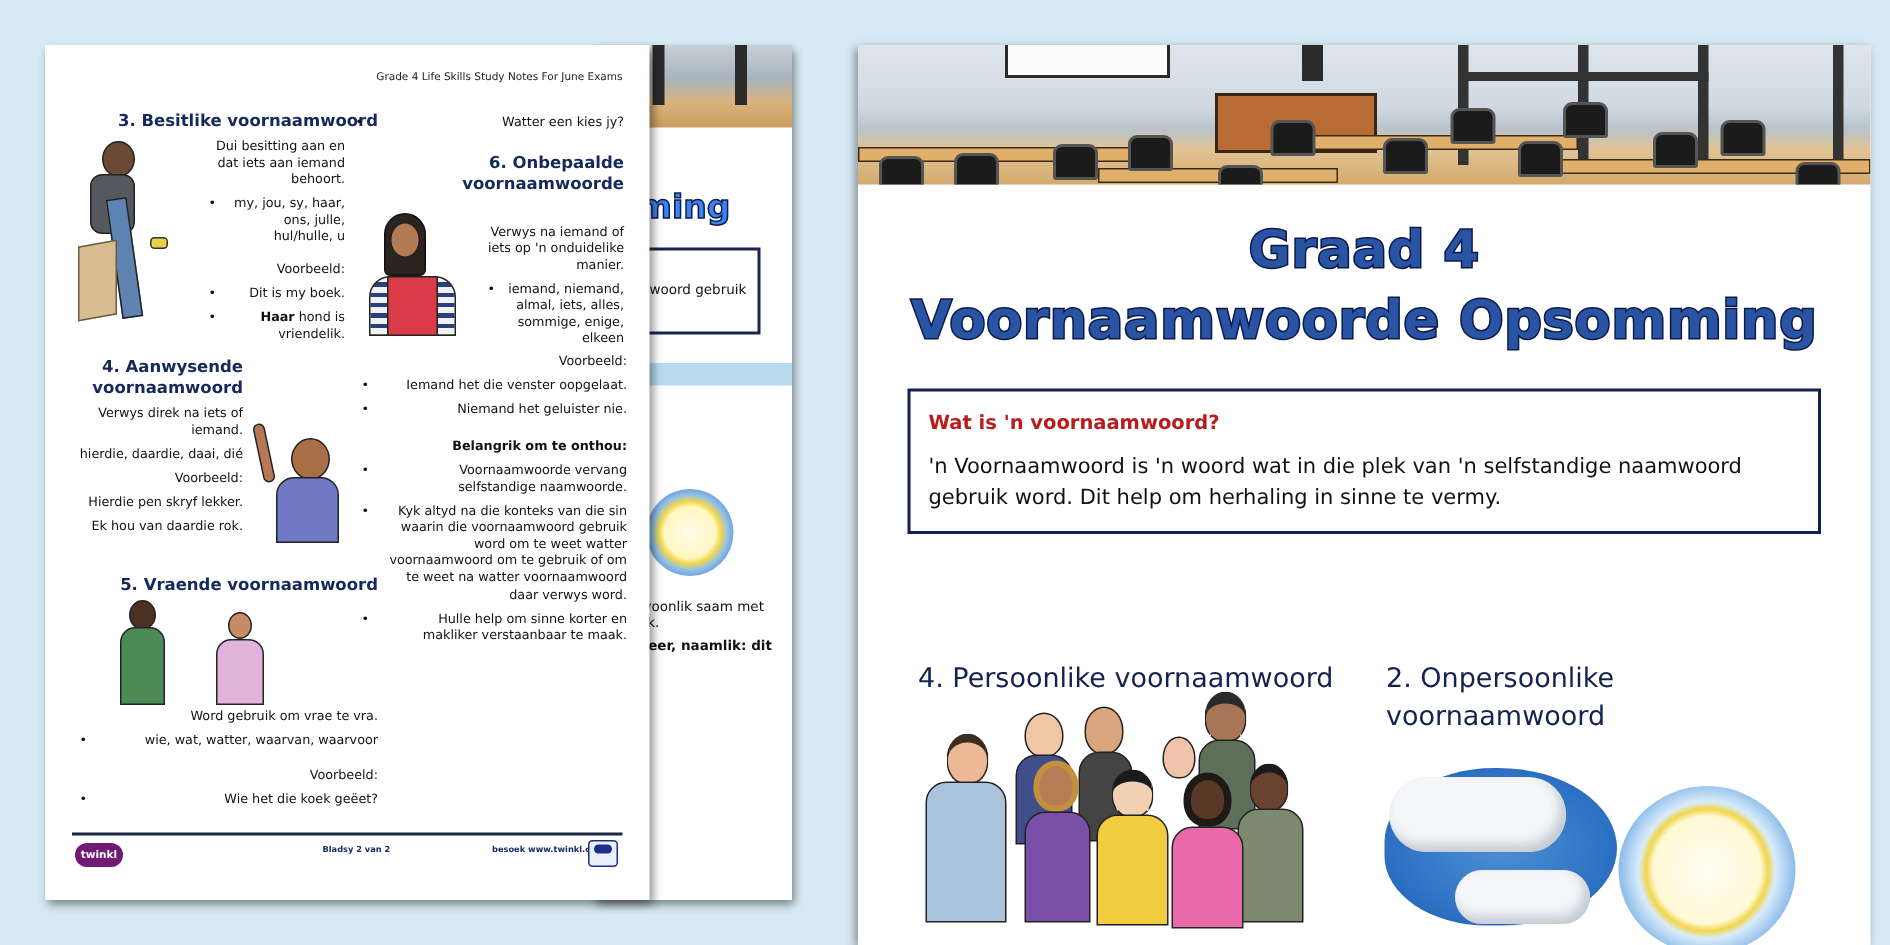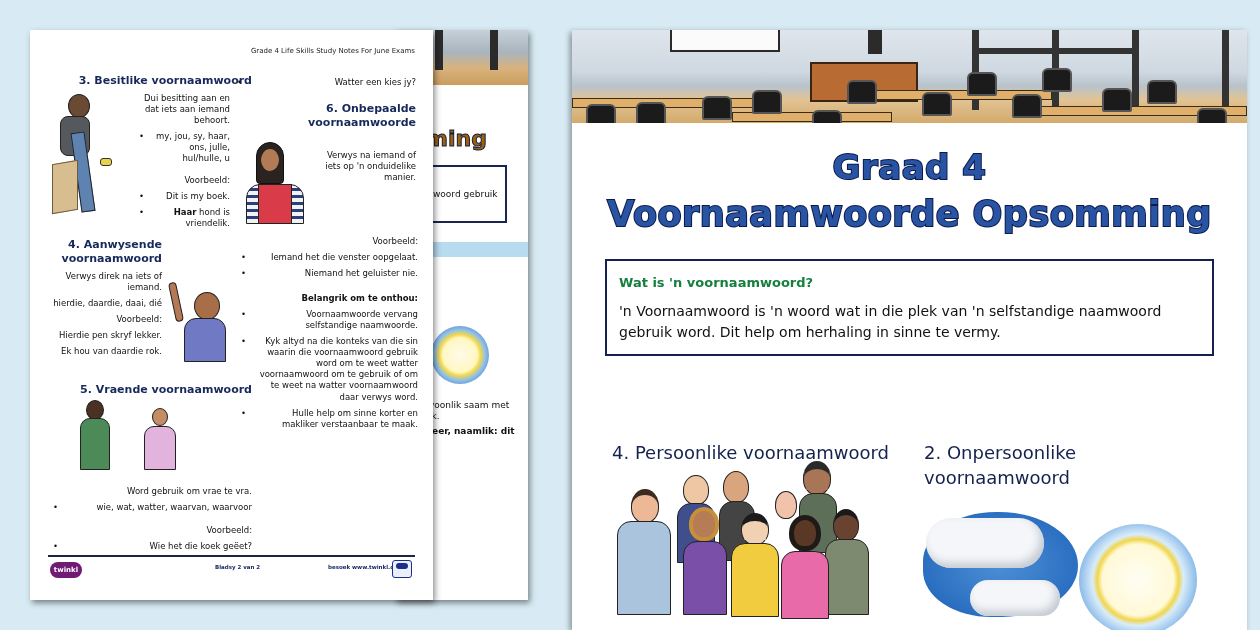--- a/index.html
+++ b/index.html
@@ -5,21 +5,21 @@
     * { box-sizing: border-box; margin: 0; padding: 0; }
     html, body { width: 1260px; height: 630px; overflow: hidden; }
     body { background: #d8ebf4; font-family: "DejaVu Sans", sans-serif; position: relative; color: #111; }
 
     .page { position: absolute; background: #fff; box-shadow: 2px 3px 6px rgba(0,0,0,0.45); overflow: hidden; }
 
     
     #mid-page { left: 395px; top: 30px; width: 133px; height: 570px; }
     #mid-page .banner { height: 55px; background: linear-gradient(180deg,#c7d0d8 0%,#a8b4be 40%,#d9b37c 70%,#c99d5e 100%); position: relative; }
     #mid-page .banner .win { position:absolute; top:0; width:8px; height:40px; background:#2b2b2b; }
-    #mid-page .title-frag { position: absolute; top: 96px; left: 30px; font-family: "DejaVu Sans", sans-serif; font-weight: bold; font-size: 22px; color: #a16207; -webkit-text-stroke: 1px #0d1b45; text-shadow: 0 0 2px #fff; }
+    #mid-page .title-frag { position: absolute; top: 96px; left: 30px; font-family: "DejaVu Sans", sans-serif; font-weight: bold; font-size: 22px; color: #3b82f6; -webkit-text-stroke: 1px #0d1b45; text-shadow: 0 0 2px #fff; }
     #mid-page .box-frag { position: absolute; top: 135px; left: 20px; width: 92px; height: 58px; border: 2px solid #1a2550; }
     #mid-page .box-frag span { position: absolute; top: 22px; left: 16px; font-size: 9px; white-space: nowrap; }
     #mid-page .band-frag { position: absolute; top: 212px; left: 0; width: 133px; height: 15px; background: #b7dcef; }
     #mid-page .sun-frag { position: absolute; top: 296px; left: 36px; width: 58px; height: 58px; border-radius: 50%; background: radial-gradient(circle,#fffbea 0%,#fff7c2 42%,#f4d94b 50%,#8fc0ea 62%,#2d68b7 90%); }
     #mid-page .txt-frag { position: absolute; left: 34px; font-size: 9px; white-space: nowrap; }
 
     
     #left-page { left: 30px; top: 30px; width: 403px; height: 570px; }
     .lp-header { position: absolute; top: 17px; right: 18px; font-size: 7px; color: #222; }
     .lp-col { position: absolute; font-size: 8.5px; line-height: 1.3; text-align: right; }
@@ -43,21 +43,21 @@
     .rp-banner .winbar { position:absolute; top:0; width:7px; height:80px; background:#333; }
     .rp-banner .hbar { position:absolute; height:6px; background:#333; }
     .rp-banner .chair { position:absolute; width:30px; height:24px; background:#1b1b1b; border-radius:6px 6px 2px 2px; border:2px solid #555; }
     .rp-banner .table { position:absolute; height:10px; background:#e0b06b; border:1.5px solid #3a2a18; }
 
     .rp-title { position: absolute; left: 0; width: 675px; text-align: center; font-family: "DejaVu Sans", sans-serif; font-weight: bold; color: #2954a3; -webkit-text-stroke: 2px #0c1a4a; paint-order: stroke fill; letter-spacing: 0.5px; }
     .rp-title.t1 { top: 117px; font-size: 34px; }
     .rp-title.t2 { top: 164px; font-size: 35px; }
 
     .rp-box { position: absolute; left: 33px; top: 229px; width: 609px; height: 97px; border: 2px solid #15214e; }
-    .rp-box-h { position: absolute; left: 12px; top: 14px; font-size: 13px; font-weight: bold; color: #15803d; }
+    .rp-box-h { position: absolute; left: 12px; top: 14px; font-size: 13px; font-weight: bold; color: #b91c1c; }
     .rp-box-p { position: absolute; left: 12px; top: 40px; width: 585px; font-size: 14px; line-height: 21px; color: #111; }
 
     .rp-band { position: absolute; left: 0; top: 354px; width: 675px; height: 27px; background: #b6dcef; }
     .rp-band span { position: absolute; left: 32px; top: 4px; font-size: 16px; color: #1a1a1a; text-shadow: 1px 1px 0 #fff, -1px -1px 0 #fff, 1px -1px 0 #fff, -1px 1px 0 #fff; }
 
     .rp-sub { position: absolute; font-size: 18px; color: #14224e; line-height: 25px; }
 
     
     .people { position: absolute; left: 53px; top: 445px; width: 260px; height: 140px; }
     .person { position: absolute; }
@@ -125,39 +125,40 @@
 
   <div class="lp-col" style="left:22px; top:353px; width:200px;">
     <div class="lp-h">5. Vraende voornaamwoord</div>
   </div>
   <div class="fig" style="left:50px; top:370px; width:110px; height:72px;">
     <div style="position:absolute;left:6px;top:0;width:18px;height:20px;border-radius:50%;background:#4a3123;border:1.5px solid #222;"></div>
     <div style="position:absolute;left:0;top:18px;width:30px;height:52px;border-radius:10px 10px 0 0;background:#4c8a58;border:1.5px solid #222;"></div>
     <div style="position:absolute;left:72px;top:8px;width:16px;height:18px;border-radius:50%;background:#c68d64;border:1.5px solid #222;"></div>
     <div style="position:absolute;left:64px;top:26px;width:32px;height:44px;border-radius:10px 10px 0 0;background:#e2b3dc;border:1.5px solid #222;"></div>
   </div>
-  <div class="lp-col" style="left:22px; top:456px; width:200px;">
+  <div class="lp-col" style="left:22px; top:443px; width:200px;">
     <div>Word gebruik om vrae te vra.</div>
     <div class="lp-bul" style="padding-left:18px">wie, wat, watter, waarvan, waarvoor</div>
     <div class="lp-p" style="margin-top:12px">Voorbeeld:</div>
     <div class="lp-bul" style="padding-left:18px">Wie het die koek geëet?</div>
   </div>
 
   <div class="lp-col" style="left:206px; top:42px; width:180px;">
     <div class="lp-bul" style="padding-left:18px">Watter een kies jy?</div>
     <div class="lp-h" style="margin-top:14px">6. Onbepaalde voornaamwoorde</div>
   </div>
   <div class="fig" style="left:214px; top:112px; width:62px; height:82px;">
     <div style="position:absolute;left:12px;top:0;width:28px;height:42px;border-radius:14px 14px 4px 4px;background:#2a2320;border:1.5px solid #111;"></div>
     <div style="position:absolute;left:16px;top:6px;width:20px;height:24px;border-radius:50%;background:#b27b56;border:1.5px solid #222;"></div>
     <div style="position:absolute;left:2px;top:42px;width:58px;height:40px;border-radius:14px 14px 0 0;background:repeating-linear-gradient(0deg,#f2f2f2 0 4px,#2b3f7a 4px 7px);border:1.5px solid #222;"></div>
     <div style="position:absolute;left:14px;top:42px;width:34px;height:40px;background:#d93b48;border:1.5px solid #222;"></div>
   </div>
   <div class="lp-col" style="left:294px; top:120px; width:92px;">
     <div>Verwys na iemand of iets op 'n onduidelike manier.</div>
+    <div class="lp-bul">iemand, niemand, almal, iets, alles, sommige, enige, elkeen</div>
   </div>
   <div class="lp-col" style="left:210px; top:206px; width:178px;">
     <div>Voorbeeld:</div>
     <div class="lp-bul" style="padding-left:18px">Iemand het die venster oopgelaat.</div>
     <div class="lp-bul" style="padding-left:18px">Niemand het geluister nie.</div>
     <div class="lp-bold" style="margin-top:14px">Belangrik om te onthou:</div>
     <div class="lp-bul" style="padding-left:18px">Voornaamwoorde vervang selfstandige naamwoorde.</div>
     <div class="lp-bul" style="padding-left:18px">Kyk altyd na die konteks van die sin waarin die voornaamwoord gebruik word om te weet watter voornaamwoord om te gebruik of om te weet na watter voornaamwoord daar verwys word.</div>
     <div class="lp-bul" style="padding-left:18px">Hulle help om sinne korter en makliker verstaanbaar te maak.</div>
   </div>

